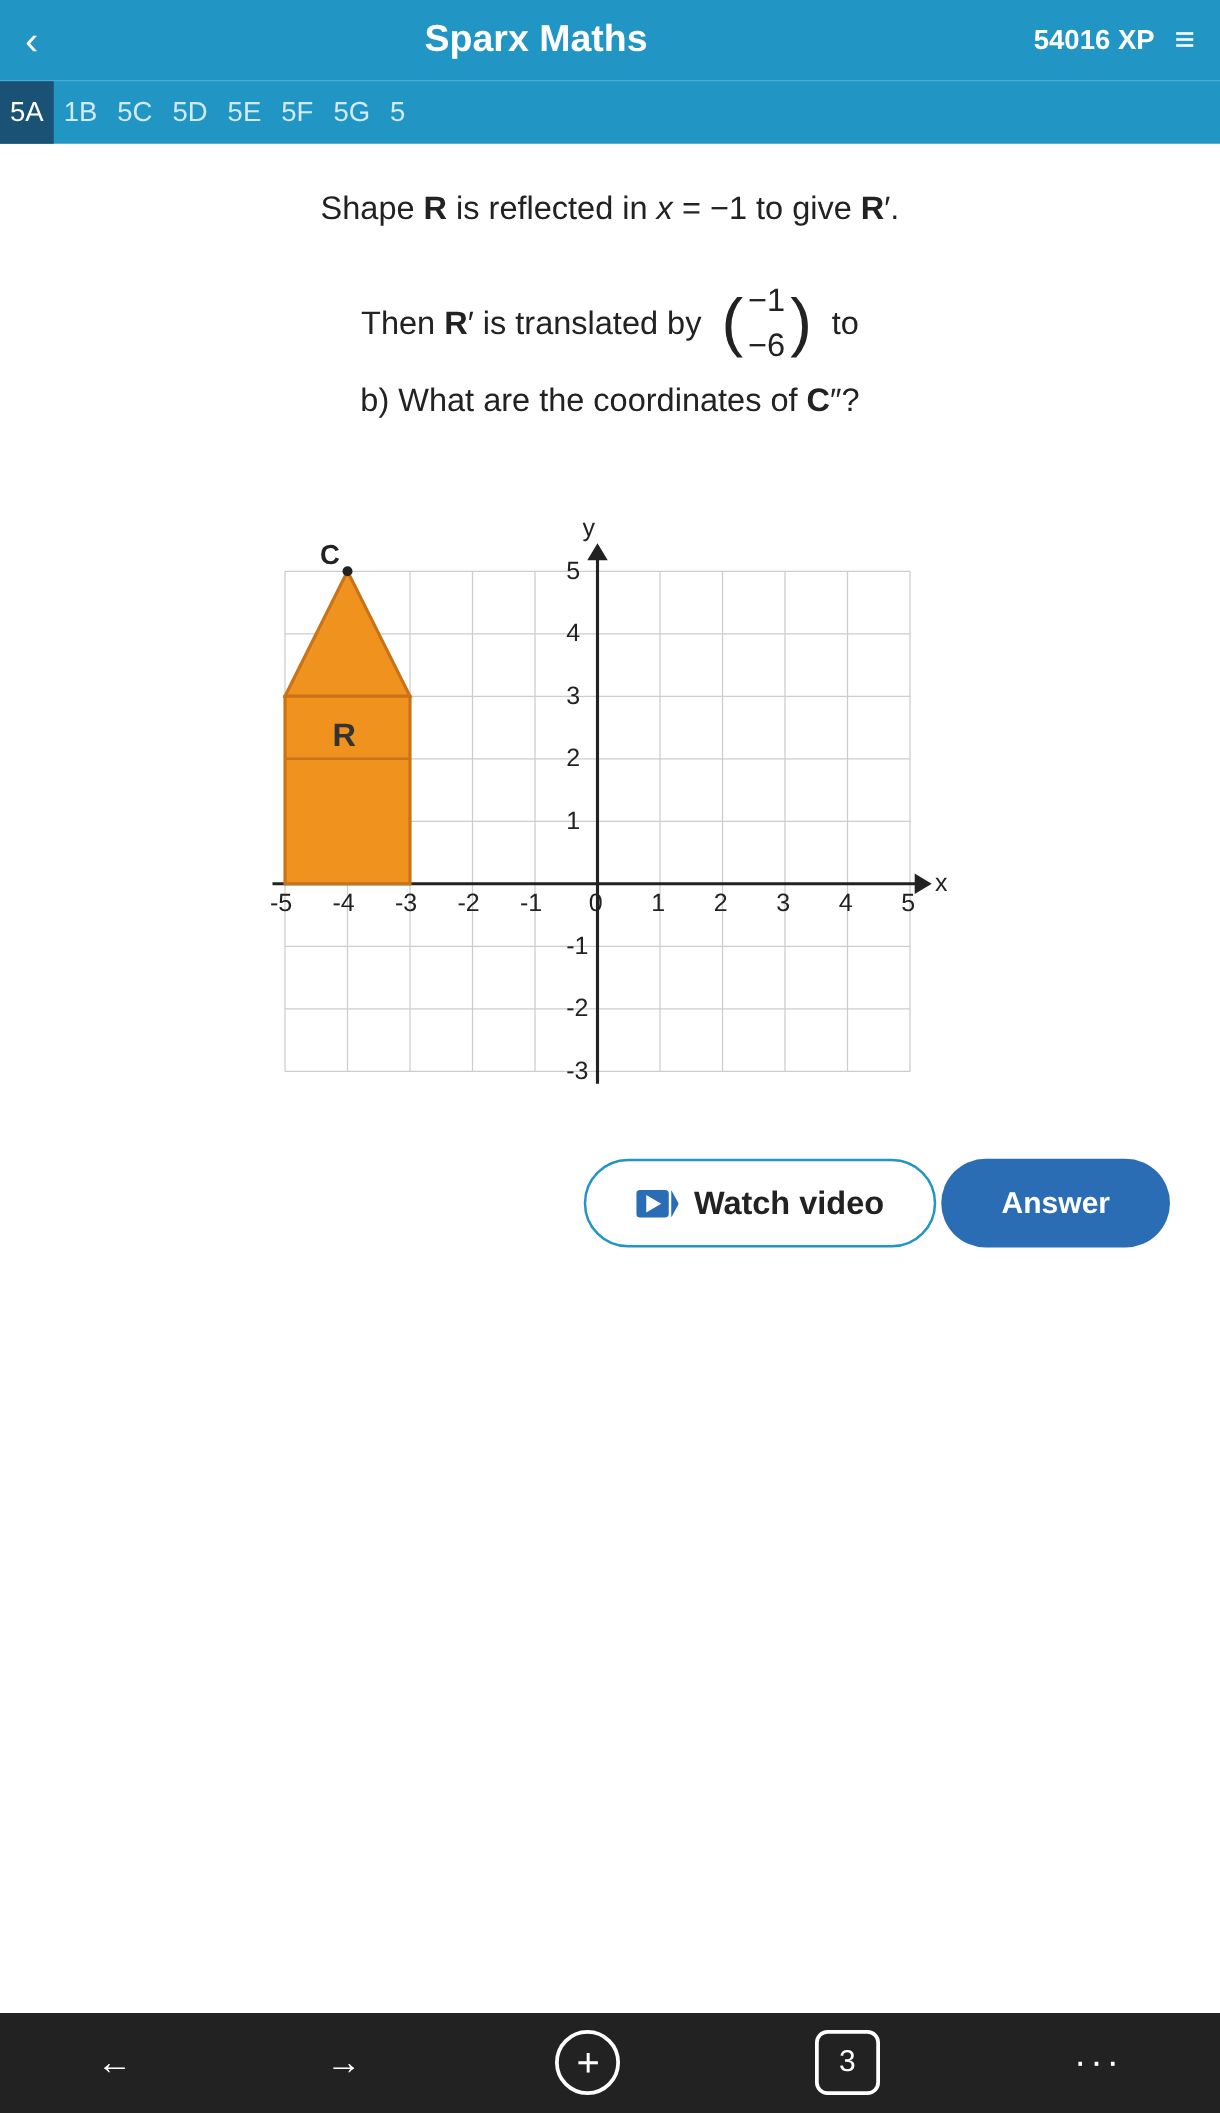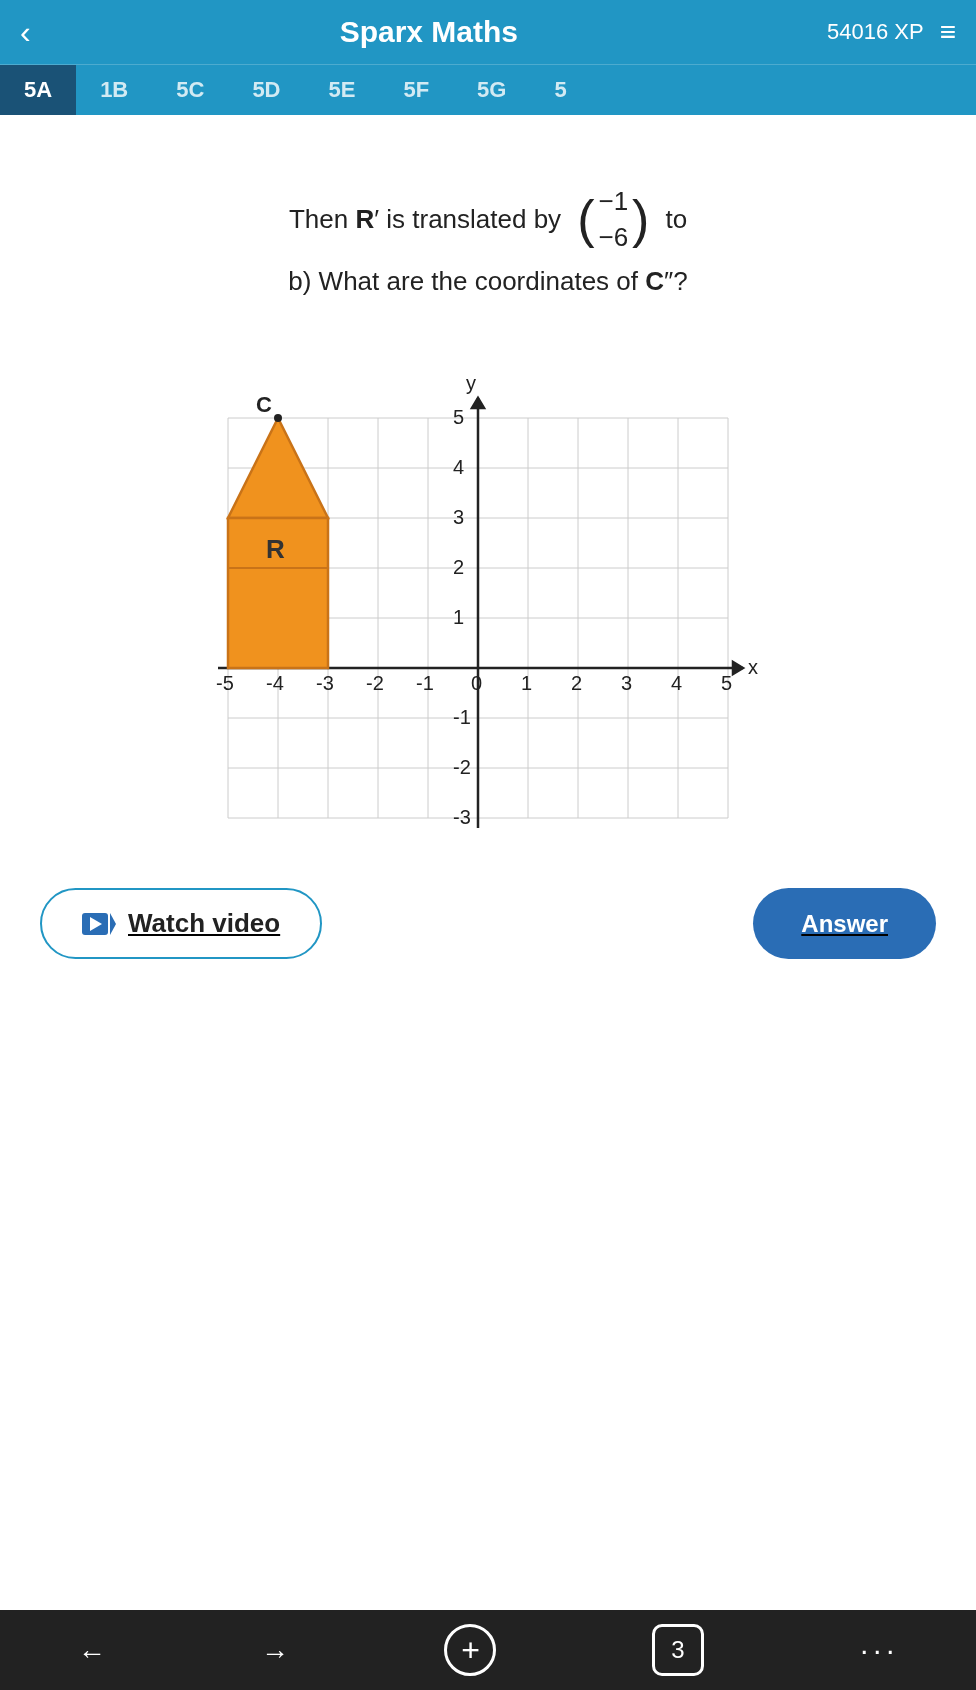--- a/index.html
+++ b/index.html
@@ -32,39 +32,39 @@
       font-weight: 700;
     }
     .header-right {
       display: flex;
       align-items: center;
       gap: 16px;
     }
     .header-xp {
       color: white;
       font-size: 22px;
-      font-weight: 400;
+      font-weight: 700;
     }
     .header-menu {
       color: white;
       font-size: 28px;
       cursor: pointer;
     }
 
     
     .tabs {
       background: #2196c4;
       display: flex;
       border-top: 1px solid rgba(255,255,255,0.2);
     }
     .tab {
       color: white;
       font-size: 22px;
-      font-weight: 700;
-      padding: 12px 24px;
+      font-weight: 400;
+      padding: 12px 8px;
       cursor: pointer;
       opacity: 0.8;
     }
     .tab.active {
       background: #1a5276;
       opacity: 1;
     }
 
     
     .content {
@@ -103,24 +103,23 @@
     
     .graph-area {
       display: flex;
       justify-content: center;
       margin: 16px 0 30px 0;
     }
 
     
     .bottom-buttons {
       display: flex;
-      justify-content: space-between;
+      justify-content: flex-end;
       gap: 4px;
       padding: 20px 0 30px 0;
-      text-decoration: underline;
     }
     .btn-watch {
       border: 2.5px solid #2196c4;
       background: white;
       color: #222;
       border-radius: 50px;
       padding: 18px 40px;
       font-size: 26px;
       font-weight: 600;
       cursor: pointer;
@@ -208,20 +207,23 @@
   <div class="tab">5D</div>
   <div class="tab">5E</div>
   <div class="tab">5F</div>
   <div class="tab">5G</div>
   <div class="tab">5</div>
 </div>
 
 <div class="content">
 
   <div class="question-text">
+    <div>
+      Shape <strong>R</strong> is reflected in <em>x</em> = −1 to give <strong>R</strong>′.
+    </div>
   </div>
 
   <div style="font-size:26px; color:#222; text-align:center; line-height:1.6; margin-bottom:8px;">
     <div style="display:flex; align-items:center; justify-content:center; gap:10px;margin-top:36px;">
       <span>Then <strong>R</strong>′ is translated by</span>
       <span class="vector-container">
         <span class="vector-bracket">(</span>
         <span class="vector-values">
           <span>−1</span>
           <span>−6</span>

